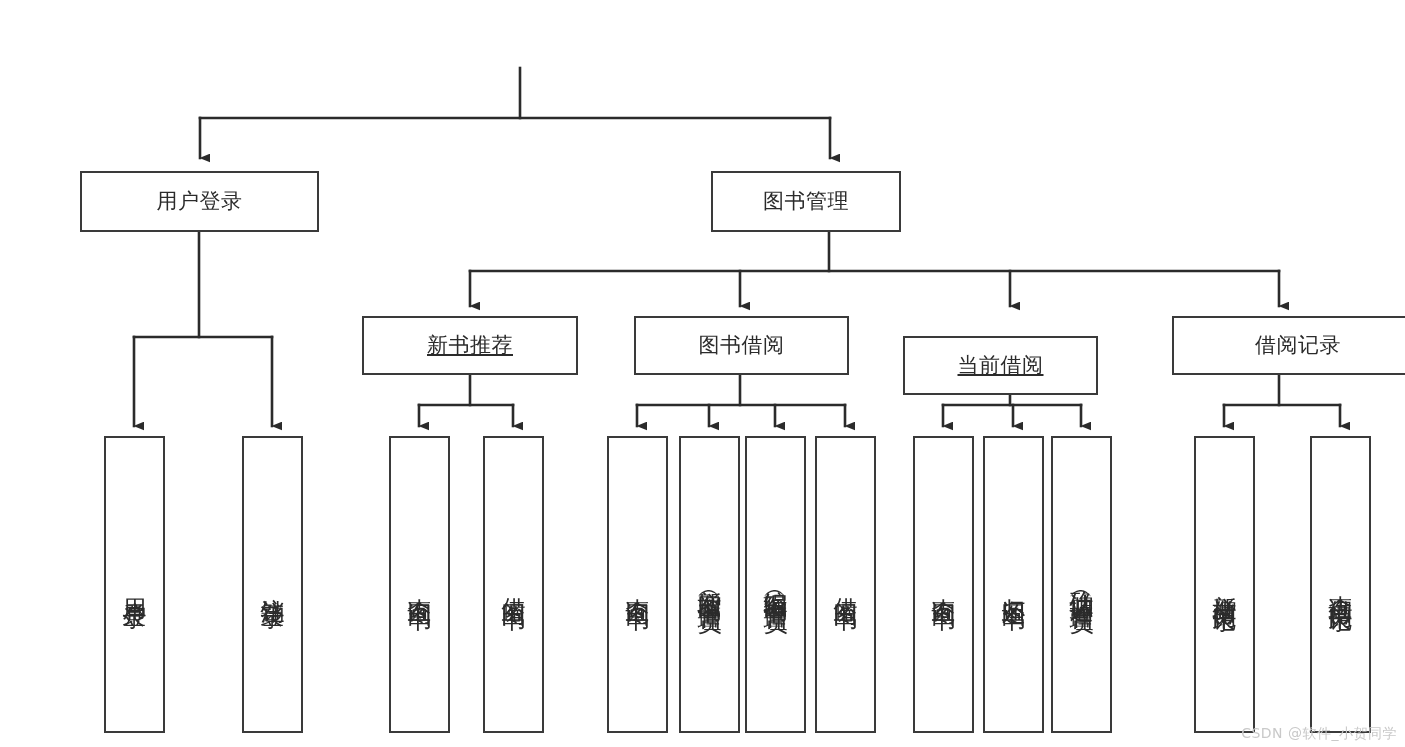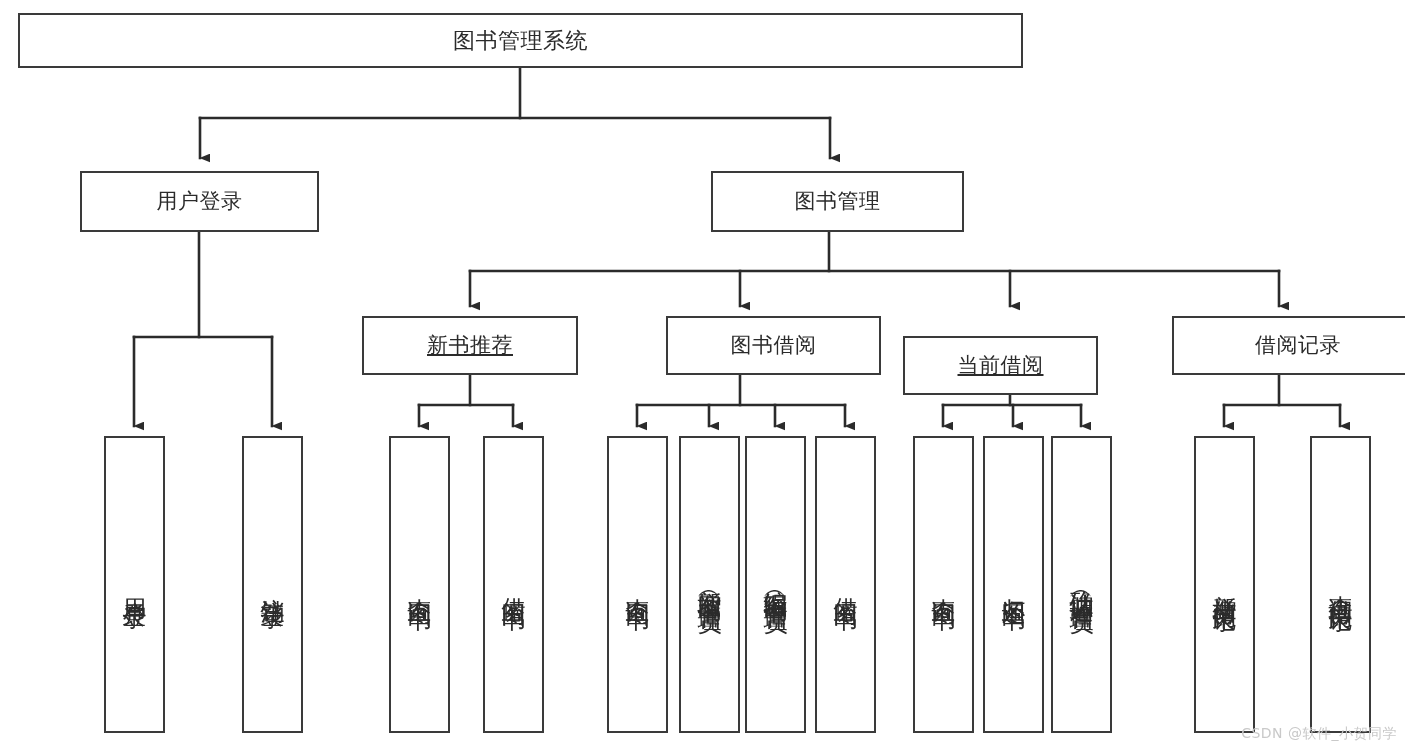--- a/index.html
+++ b/index.html
@@ -115,35 +115,32 @@
       <path d="M1013,405 L1013,426" marker-end="url(#arrow)"></path>
       <path d="M1081,405 L1081,426" marker-end="url(#arrow)"></path>
 
       <path d="M1279,375 L1279,405"></path>
       <path d="M1224,405 L1340,405"></path>
       <path d="M1224,405 L1224,426" marker-end="url(#arrow)"></path>
       <path d="M1340,405 L1340,426" marker-end="url(#arrow)"></path>
     </g>
   </svg>
 
-  <div class="node horiz root" style="left:18px; top:13px; width:1005px; height:55px;">
-    <span class="label">图书管理系统</span>
-  </div>
 
   <div class="node horiz" style="left:80px; top:171px; width:239px; height:61px;">
     <span class="label">用户登录</span>
   </div>
-  <div class="node horiz" style="left:711px; top:171px; width:253px; height:61px;">
+  <div class="node horiz" style="left:711px; top:171px; width:190px; height:61px;">
     <span class="label">图书管理</span>
   </div>
 
   <div class="node horiz" style="left:362px; top:316px; width:216px; height:59px;text-decoration:underline;">
     <span class="label">新书推荐</span>
   </div>
-  <div class="node horiz" style="left:666px; top:316px; width:215px; height:59px;">
+  <div class="node horiz" style="left:634px; top:316px; width:215px; height:59px;">
     <span class="label">图书借阅</span>
   </div>
   <div class="node horiz" style="left:903px; top:336px; width:195px; height:59px;text-decoration:underline;">
     <span class="label">当前借阅</span>
   </div>
   <div class="node horiz" style="left:1172px; top:316px; width:252px; height:59px;">
     <span class="label">借阅记录</span>
   </div>
 
   <div class="node vert" style="left:104px; top:436px; width:61px; height:297px;">

